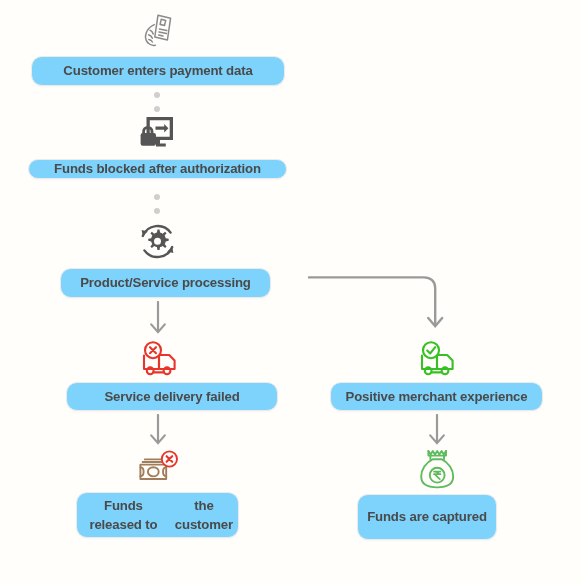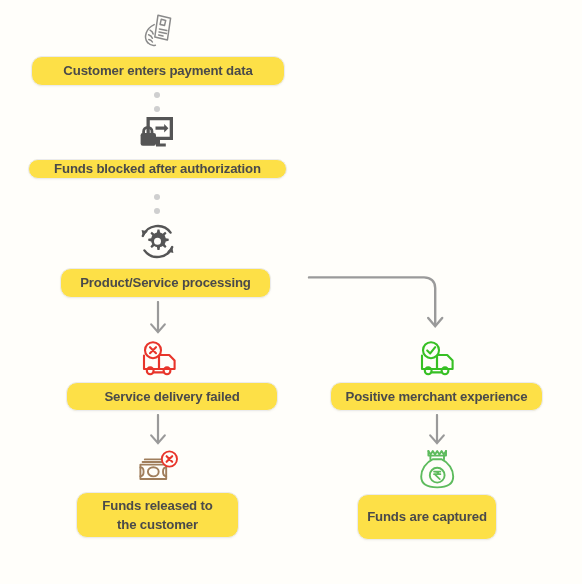--- a/index.html
+++ b/index.html
@@ -15,21 +15,21 @@
   #canvas {
     position: relative;
     width: 582px;
     height: 584px;
     background: #fffefa;
   }
 
   
   .node {
     position: absolute;
-    background: #fde047;
+    background: #7dd3fc;
     border: 1px solid #ebebec;
     border-radius: 11px;
     display: flex;
     align-items: center;
     justify-content: center;
     text-align: center;
     color: #4a4a4a;
     font-weight: bold;
     font-size: 13.2px;
     letter-spacing: -0.15px;
@@ -188,21 +188,21 @@
       <ellipse cx="17.3" cy="23.8" rx="5.4" ry="4.6"></ellipse>
 
       <path d="M4.4 19.4 C6.3 19.4 7.6 21.1 7.6 23.8 C7.6 26.5 6.3 28.2 4.4 28.2"></path>
       <path d="M30.2 19.4 C28.3 19.4 27.0 21.1 27.0 23.8 C27.0 26.5 28.3 28.2 30.2 28.2"></path>
 
       <circle cx="33.4" cy="11.0" r="7.6" fill="#fffefa" stroke="#E8352B"></circle>
       <path d="M30.6 8.2 L36.2 13.8 M36.2 8.2 L30.6 13.8" stroke="#E8352B" stroke-width="2.1"></path>
     </svg>
   </span>
 
-  <div class="node" style="left:76px; top:492px; width:163px; height:46px; flex-direction:column;">
+  <div class="node" style="left:76px; top:492px; width:163px; height:46px; flex-direction:row;">
     <span>Funds released to</span>
     <span>the customer</span>
   </div>
 
   <span class="elbow" style="left:306px; top:270px; width:140px; height:62px;">
     <svg width="140" height="62" viewBox="0 0 140 62" fill="none" stroke="#9A9A9A" stroke-width="2.4" stroke-linecap="round">
       <path d="M3 7.4 H118 C124.6 7.4 129.2 11.4 129.2 18.0 V55.0"></path>
       <path d="M122.2 48.0 L129.2 56.2 L136.2 48.0"></path>
     </svg>
   </span>

